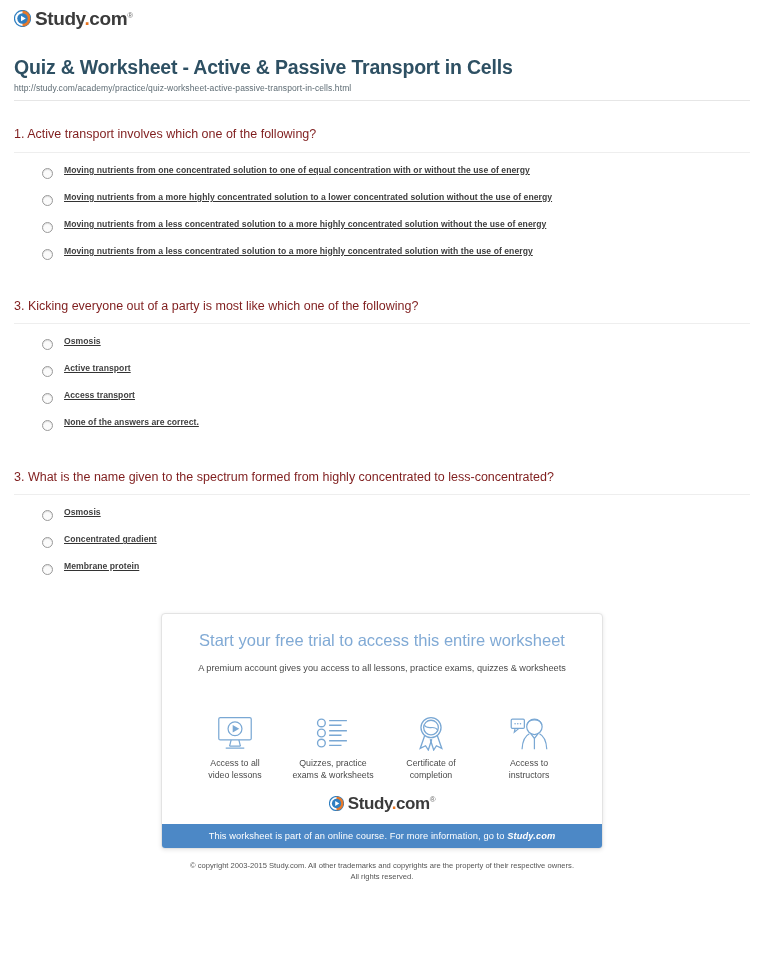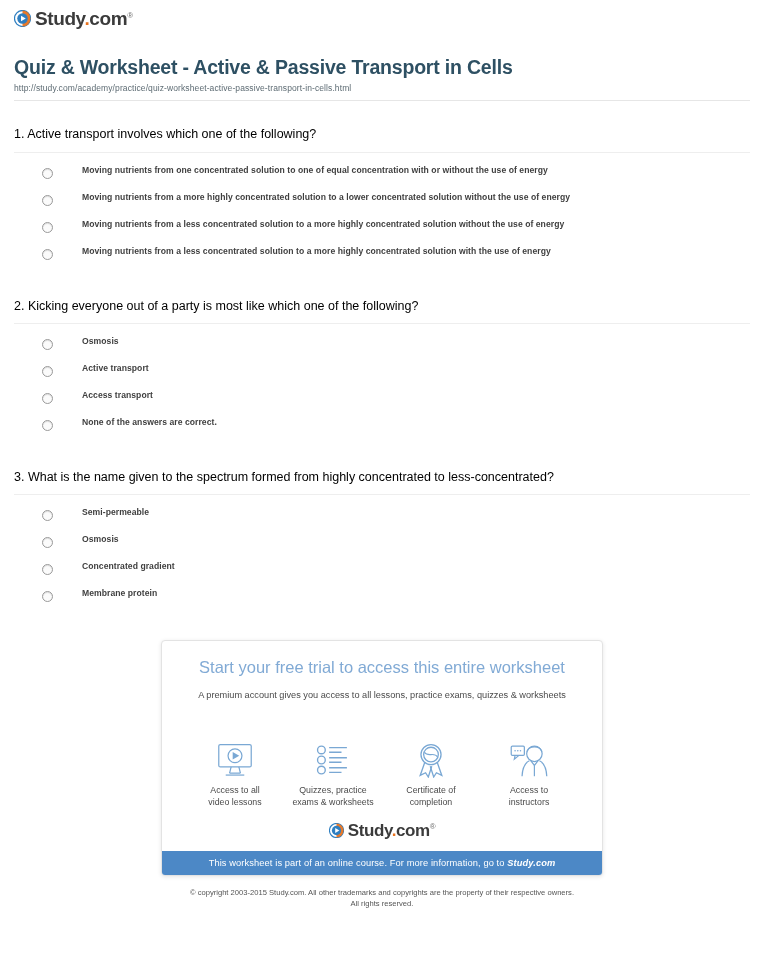--- a/index.html
+++ b/index.html
@@ -76,37 +76,38 @@
 
   
   .questions {
     padding: 0 14px;
   }
   .question {
     padding-top: 25px;
   }
   .q-text {
     font-size: 12.5px;
-    color: #000000;
+    color: #7f1d1d;
     line-height: 1.3;
     padding-bottom: 9px;
     font-weight: normal;
   }
   .q-rule {
     border-bottom: 1px solid #eeeeee;
   }
   .answers {
     padding-top: 12px;
   }
   .answer {
     display: flex;
     align-items: flex-start;
-    gap: 29px;
+    gap: 11px;
     padding: 0 0 0 28px;
     margin-bottom: 13px;
+    text-decoration: underline;
   }
   .radio {
     width: 9px;
     height: 9px;
     flex: 0 0 9px;
     border: 1px solid #9a9a9a;
     border-radius: 50%;
     background: #fbfbfb;
     margin-top: 3px;
     box-shadow: inset 0 1px 1px rgba(0,0,0,0.12);
@@ -245,21 +246,21 @@
           <span class="answer-label">Moving nutrients from a less concentrated solution to a more highly concentrated solution without the use of energy</span>
         </div>
         <div class="answer">
           <span class="radio"></span>
           <span class="answer-label">Moving nutrients from a less concentrated solution to a more highly concentrated solution with the use of energy</span>
         </div>
       </div>
     </div>
 
     <div class="question">
-      <div class="q-text">2. Kicking everyone out of a party is most like which one of the following?</div>
+      <div class="q-text">3. Kicking everyone out of a party is most like which one of the following?</div>
       <div class="q-rule"></div>
       <div class="answers">
         <div class="answer">
           <span class="radio"></span>
           <span class="answer-label">Osmosis</span>
         </div>
         <div class="answer">
           <span class="radio"></span>
           <span class="answer-label">Active transport</span>
         </div>
@@ -271,24 +272,20 @@
           <span class="radio"></span>
           <span class="answer-label">None of the answers are correct.</span>
         </div>
       </div>
     </div>
 
     <div class="question">
       <div class="q-text">3. What is the name given to the spectrum formed from highly concentrated to less-concentrated?</div>
       <div class="q-rule"></div>
       <div class="answers">
-        <div class="answer">
-          <span class="radio"></span>
-          <span class="answer-label">Semi-permeable</span>
-        </div>
         <div class="answer">
           <span class="radio"></span>
           <span class="answer-label">Osmosis</span>
         </div>
         <div class="answer">
           <span class="radio"></span>
           <span class="answer-label">Concentrated gradient</span>
         </div>
         <div class="answer">
           <span class="radio"></span>

